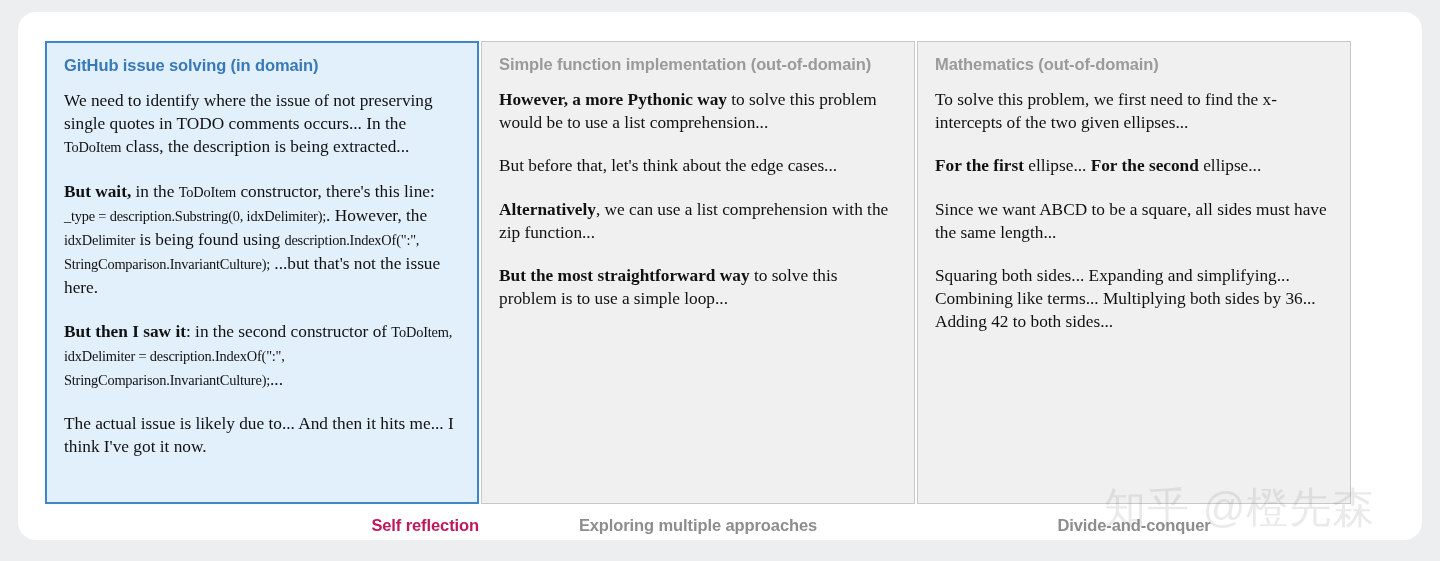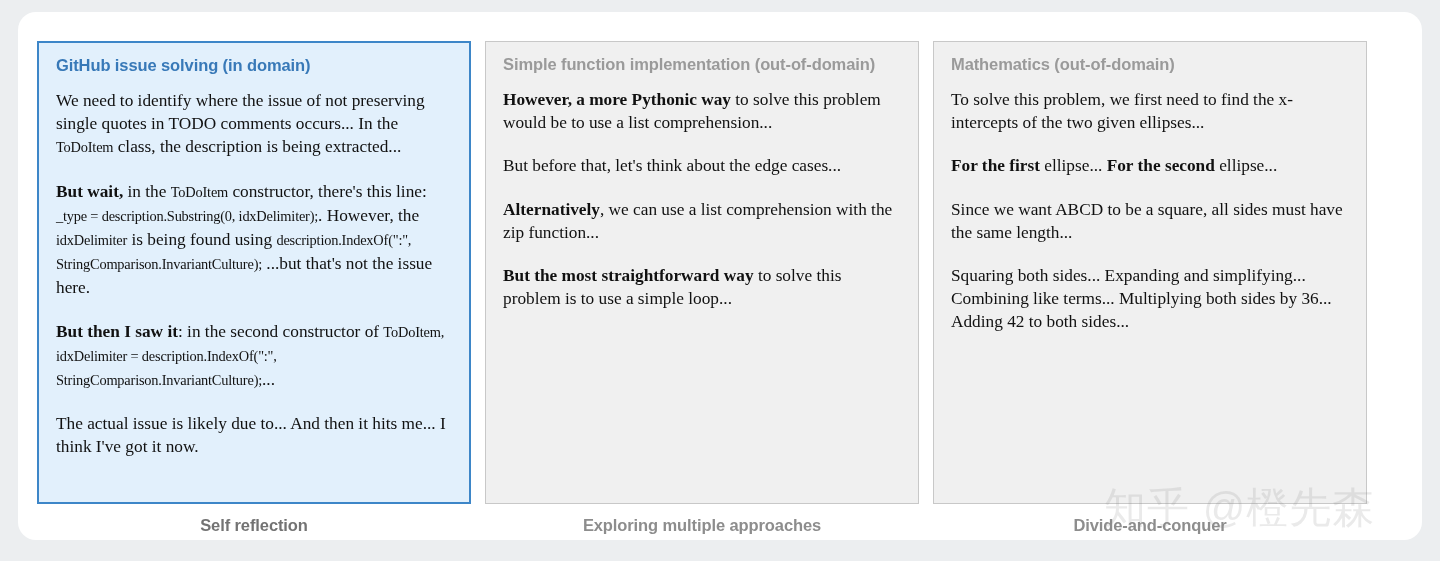--- a/index.html
+++ b/index.html
@@ -18,25 +18,25 @@
     left: 18px;
     top: 12px;
     width: 1404px;
     height: 528px;
     background: #ffffff;
     border-radius: 18px;
     box-sizing: border-box;
   }
   .cards-row {
     position: absolute;
-    left: 19px;
+    left: 27px;
     top: 29px;
     width: 1346px;
     display: flex;
-    gap: 14px;
+    gap: 2px;
   }
   .card-col {
     width: 434px;
     display: flex;
     flex-direction: column;
   }
   .card {
     box-sizing: border-box;
     height: 463px;
     border: 1px solid #c8c8c8;
@@ -82,21 +82,22 @@
   .caption {
     font-family: "Liberation Sans", sans-serif;
     font-size: 16.5px;
     font-weight: 700;
     color: #8d8d8d;
     text-align: center;
     margin-top: 12px;
     letter-spacing: -0.1px;
   }
   .caption.highlight {
-    color: #737373;
+    color: #be185d;
+    text-align: right;
   }
   .watermark {
     position: absolute;
     left: 1086px;
     top: 468px;
     font-family: Liberation Sans, sans-serif;
     font-size: 42px;
     color: rgba(130,130,130,0.17);
     white-space: nowrap;
     pointer-events: none;

